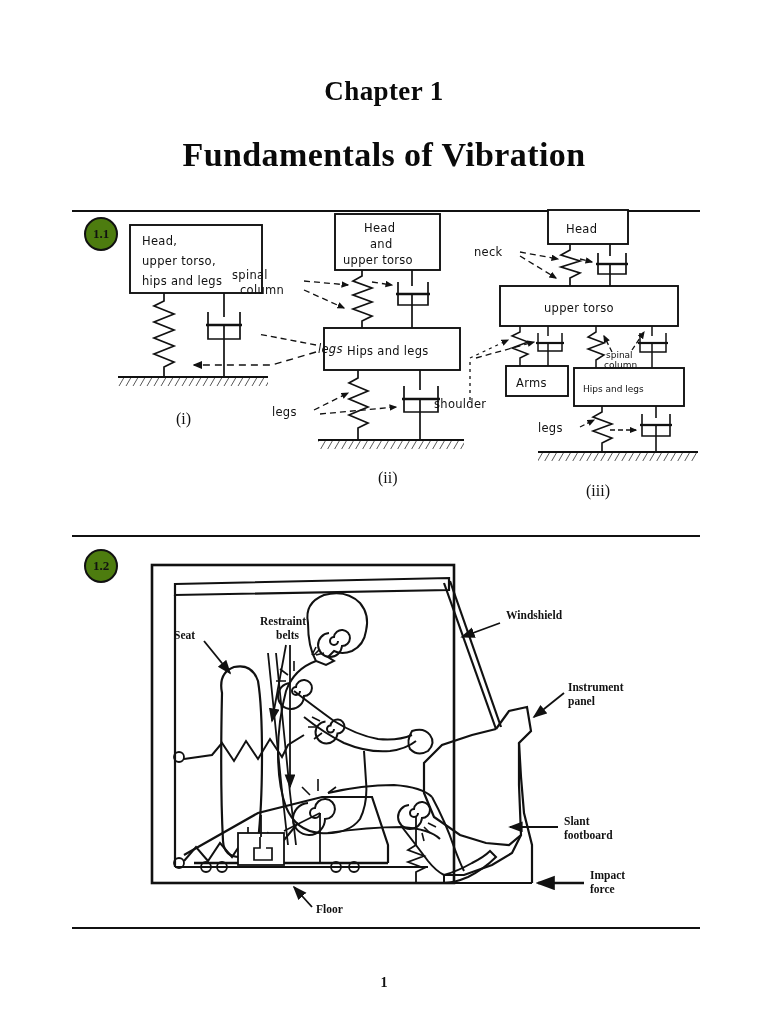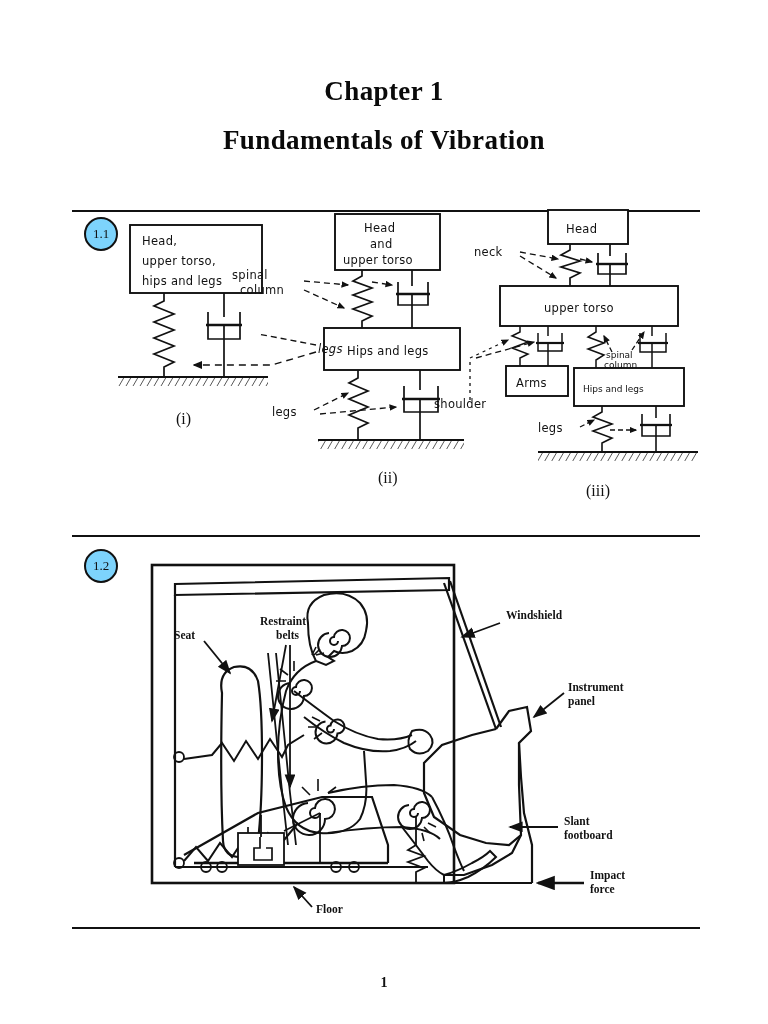--- a/index.html
+++ b/index.html
@@ -20,21 +20,21 @@
   .page-title {
     position: absolute;
     left: 0; right: 0;
     text-align: center;
     font-family: "Liberation Serif", serif;
     font-weight: bold;
     color: #0a0a0a;
     letter-spacing: 0.4px;
   }
   #chapter-label { top: 76px; font-size: 27px; }
-  #chapter-title { top: 125px; font-size: 27px; }
+  #chapter-title { top: 136px; font-size: 34px; }
 
   
   .hrule {
     position: absolute;
     left: 72px;
     width: 628px;
     height: 2px;
     background: #111;
   }
   #rule-top    { top: 210px; }
@@ -44,23 +44,23 @@
   
   .fig-badge {
     position: absolute;
     width: 30px; height: 30px;
     border: 2.2px solid #111;
     border-radius: 50%;
     display: flex;
     align-items: center;
     justify-content: center;
     font-family: "Liberation Serif", serif;
-    font-weight: normal;
+    font-weight: bold;
     font-size: 13px;
-    background: #7dd3fc;
+    background: #4d7c0f;
     color: #111;
   }
   #badge-1-1 { left: 84px; top: 217px; }
   #badge-1-2 { left: 84px; top: 549px; text-align: center; }
 
   
   .figure-panel { position: absolute; }
   #figure-1-1 { left: 72px; top: 212px; width: 628px; height: 320px; }
   #figure-1-2 { left: 72px; top: 545px; width: 628px; height: 378px; }
 

